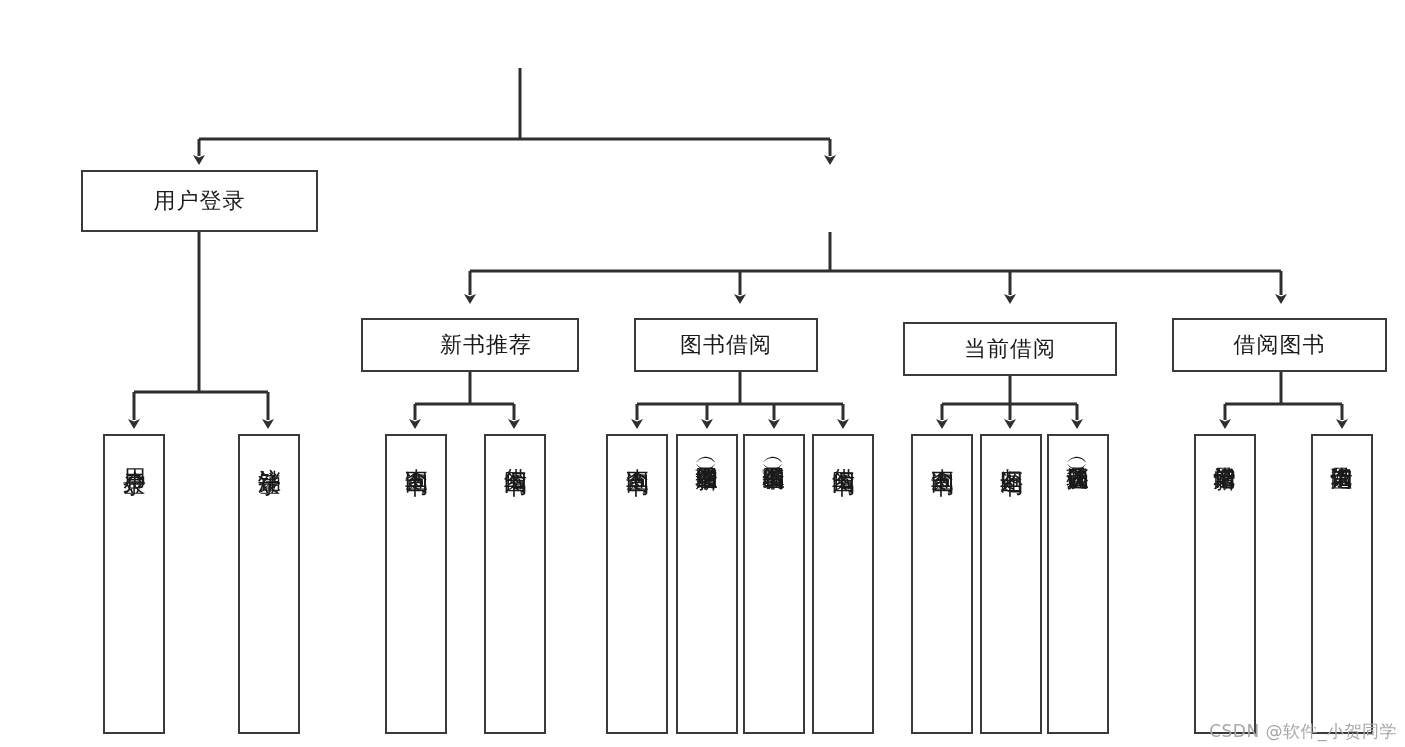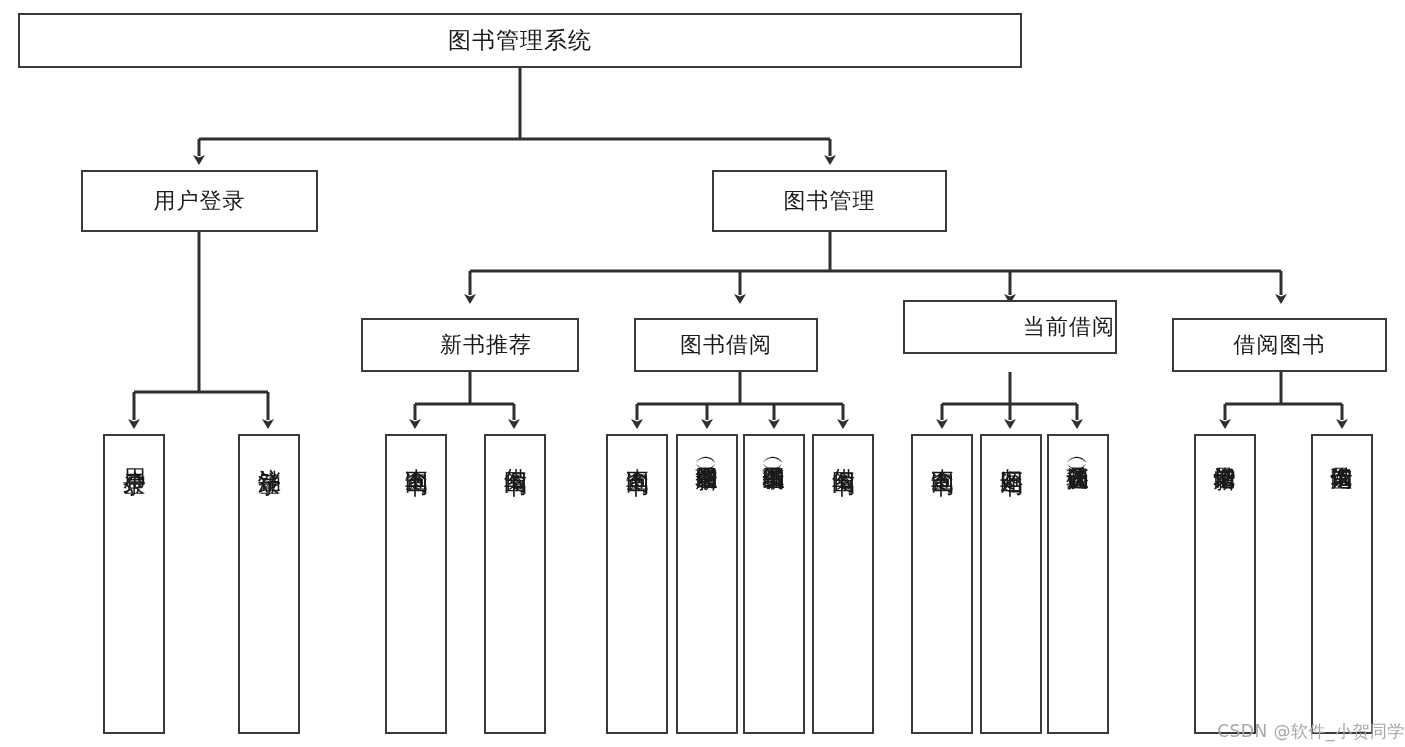--- a/index.html
+++ b/index.html
@@ -58,21 +58,21 @@
     letter-spacing: 2px;
     white-space: nowrap;
   }
   .node-v.tight .label {
     font-size: 22px;
     letter-spacing: 0px;
     line-height: 1.05;
   }
   #watermark {
     position: absolute;
-    right: 0;
+    right: 8px;
     bottom: 4px;
     font-size: 17px;
     color: #a8a8a8;
     white-space: nowrap;
     letter-spacing: 0.5px;
   }
 </style>
 </head>
 <body>
 
@@ -121,38 +121,32 @@
       <path d="M1010,404 L1010,420" marker-end="url(#arrow)"></path>
       <path d="M1077,404 L1077,420" marker-end="url(#arrow)"></path>
 
       <path d="M1281,372 L1281,404"></path>
       <path d="M1225,404 L1342,404"></path>
       <path d="M1225,404 L1225,420" marker-end="url(#arrow)"></path>
       <path d="M1342,404 L1342,420" marker-end="url(#arrow)"></path>
     </g>
   </svg>
 
-  <div class="node node-h node-root" style="left:18px; top:13px; width:1004px; height:55px;">
-    <span class="label">图书管理系统</span>
-  </div>
 
   <div class="node node-h" style="left:81px; top:170px; width:237px; height:62px;">
     <span class="label">用户登录</span>
-  </div>
-  <div class="node node-h" style="left:712px; top:170px; width:235px; height:62px;">
-    <span class="label">图书管理</span>
   </div>
 
   <div class="node node-h" style="left:361px; top:318px; width:218px; height:54px;padding-left:32px;">
     <span class="label">新书推荐</span>
   </div>
   <div class="node node-h" style="left:634px; top:318px; width:184px; height:54px;">
     <span class="label">图书借阅</span>
   </div>
-  <div class="node node-h" style="left:903px; top:300px; width:214px; height:54px;justify-content:flex-end;">
+  <div class="node node-h" style="left:903px; top:322px; width:214px; height:54px;">
     <span class="label">当前借阅</span>
   </div>
   <div class="node node-h" style="left:1172px; top:318px; width:215px; height:54px;">
     <span class="label">借阅图书</span>
   </div>
 
   <div class="node node-v" style="left:103px; top:434px; width:62px; height:300px;">
     <span class="label">用户登录</span>
   </div>
   <div class="node node-v" style="left:238px; top:434px; width:62px; height:300px;">

